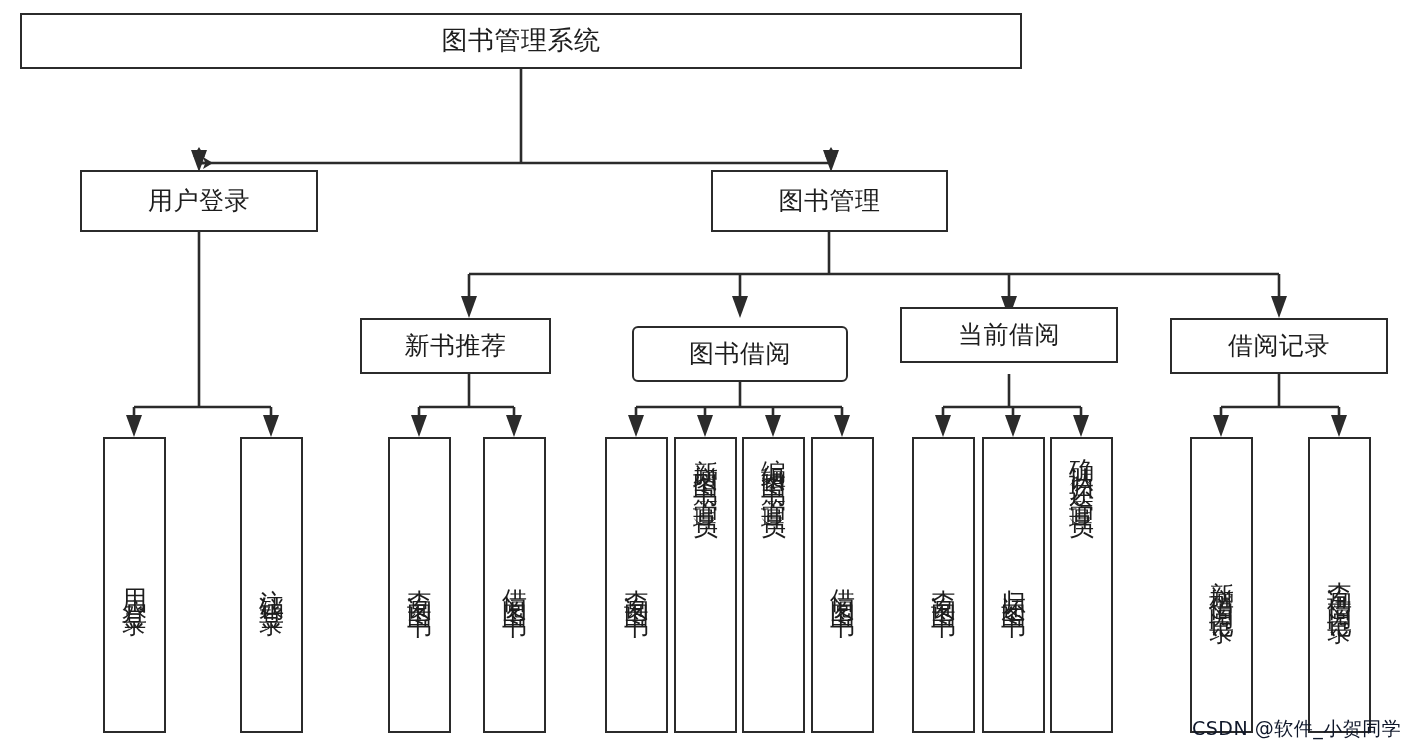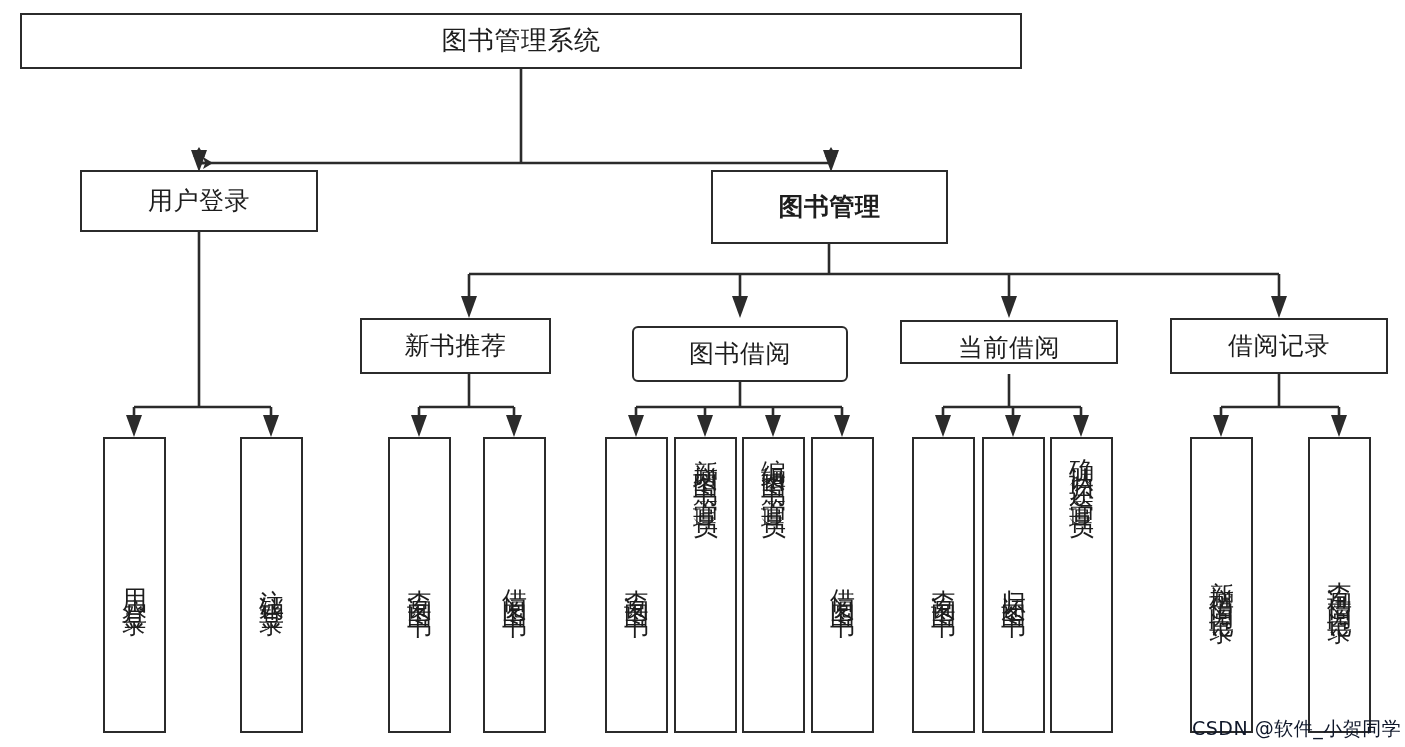--- a/index.html
+++ b/index.html
@@ -183,33 +183,33 @@
   </svg>
 
   <div class="node root h-text" style="left:20px; top:13px; width:1002px; height:56px;">
     <span class="node-label">图书管理系统</span>
   </div>
 
   <div class="node h-text" style="left:80px; top:170px; width:238px; height:62px;">
     <span class="node-label">用户登录</span>
   </div>
 
-  <div class="node h-text" style="left:711px; top:170px; width:237px; height:74px;font-weight:bold;">
+  <div class="node h-text" style="left:711px; top:170px; width:237px; height:62px;">
     <span class="node-label">图书管理</span>
   </div>
 
   <div class="node h-text" style="left:360px; top:318px; width:191px; height:56px;">
     <span class="node-label">新书推荐</span>
   </div>
 
   <div class="node h-text" style="left:632px; top:326px; width:216px; height:56px;border-radius:6px;">
     <span class="node-label">图书借阅</span>
   </div>
 
-  <div class="node h-text" style="left:900px; top:320px; width:218px; height:44px;align-items:flex-end;">
+  <div class="node h-text" style="left:900px; top:307px; width:218px; height:56px;">
     <span class="node-label">当前借阅</span>
   </div>
 
   <div class="node h-text" style="left:1170px; top:318px; width:218px; height:56px;">
     <span class="node-label">借阅记录</span>
   </div>
 
   <div class="node v-text center-text" style="left:103px; top:437px; width:63px; height:296px;">
     <span class="node-label">用户登录</span>
   </div>

